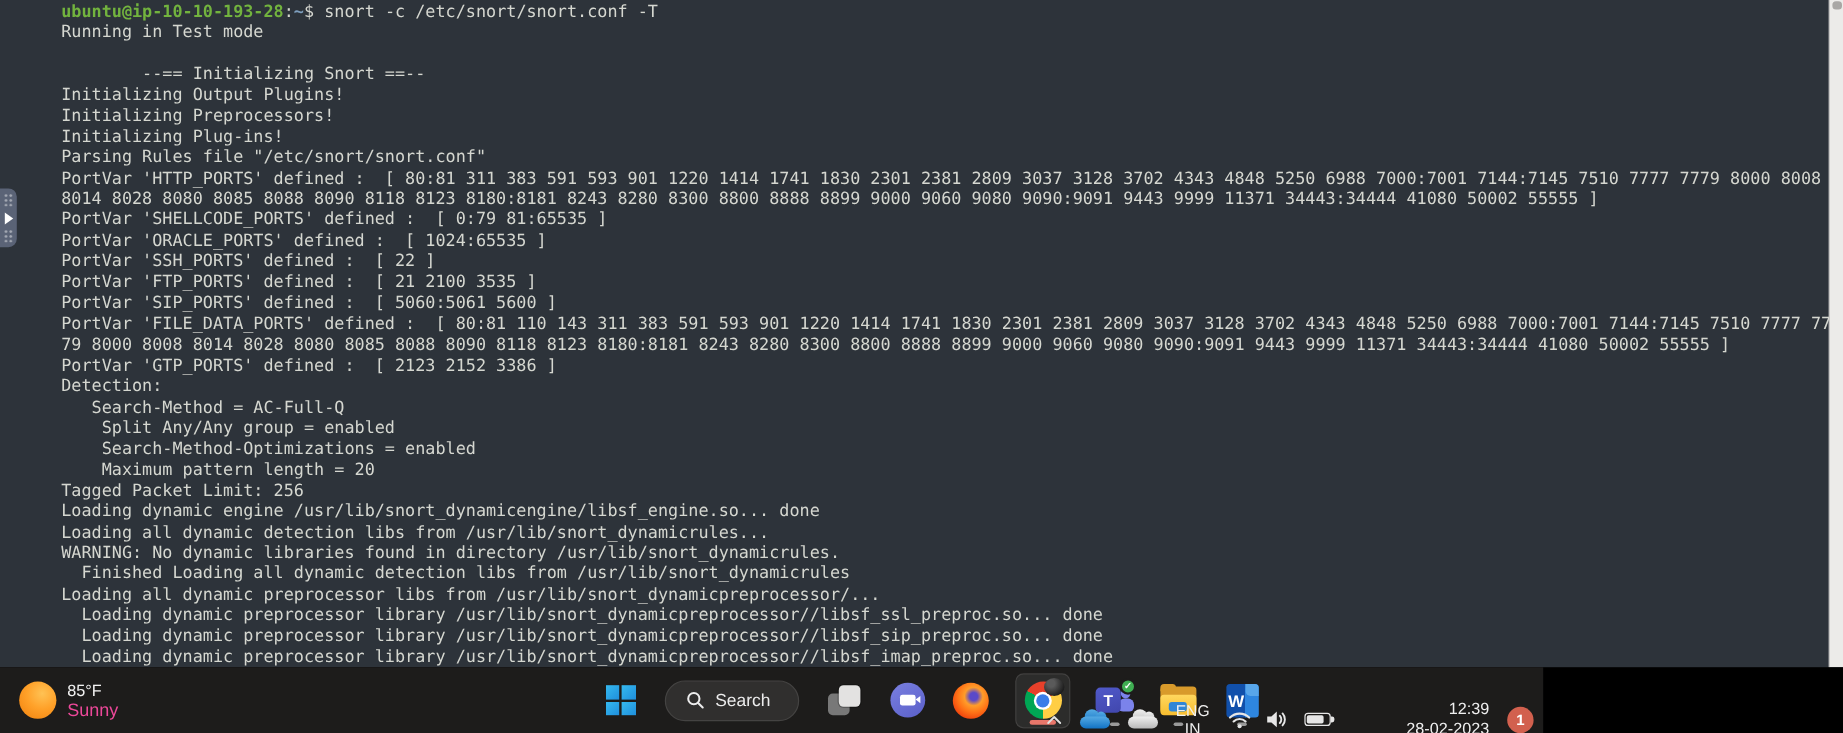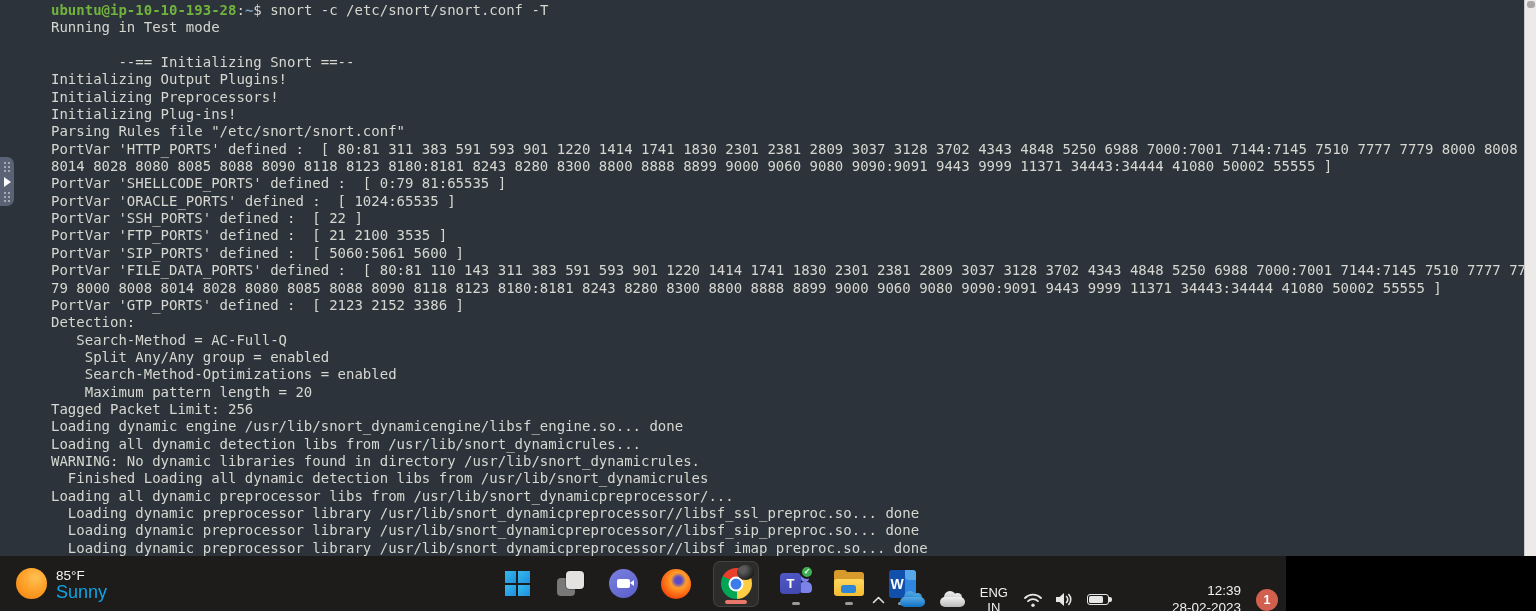--- a/index.html
+++ b/index.html
@@ -49,21 +49,21 @@
     background:#1d1c1b;
   }
 
   
   .weather { position:absolute; left:16px; top:7px; height:41px;
     display:flex; align-items:center; gap:9px; cursor:pointer; }
   .sun { width:31px; height:31px; border-radius:50%;
     background:radial-gradient(circle at 62% 32%, #ffc254 0%, #ffa129 45%, #f07f0c 100%); }
   .weather-text { display:flex; flex-direction:column; justify-content:center; }
   .weather-temp { color:#f2f2f2; font-size:13.5px; line-height:17px; }
-  .weather-cond { color:#0ea5e9; font-size:18px; line-height:17px;text-align:center; }
+  .weather-cond { color:#ec4899; font-size:15px; line-height:17px;text-align:center; }
 
   
   .center-apps { position:absolute; left:501px; top:0; height:55px;
     display:flex; align-items:center; gap:21px; }
   .app-btn { position:relative; width:32px; height:46px;
     display:flex; align-items:center; justify-content:center; cursor:pointer; }
 
   
   .start-logo { width:25px; height:25px; display:grid;
     grid-template-columns:11.5px 11.5px; grid-template-rows:11.5px 11.5px; gap:2px; }
@@ -211,20 +211,27 @@
 
     <div class="app-btn">
       <div class="start-logo">
         <span></span>
           <span></span>
           <span></span>
           <span></span>
       </div>
     </div>
 
+    <div class="search-pill">
+      <svg width="15" height="15" viewBox="0 0 15 15">
+        <circle cx="6.2" cy="6.2" r="4.7" fill="none" stroke="#ececec" stroke-width="1.7"></circle>
+        <line x1="9.8" y1="9.8" x2="13.6" y2="13.6" stroke="#ececec" stroke-width="1.7" stroke-linecap="round"></line>
+      </svg>
+      <span class="search-label">Search</span>
+    </div>
 
     <div class="app-btn">
       <div class="taskview">
         <div class="tv-back"></div>
           <div class="tv-front"></div>
       </div>
     </div>
 
     <div class="app-btn">
       <div class="chat-circle">

